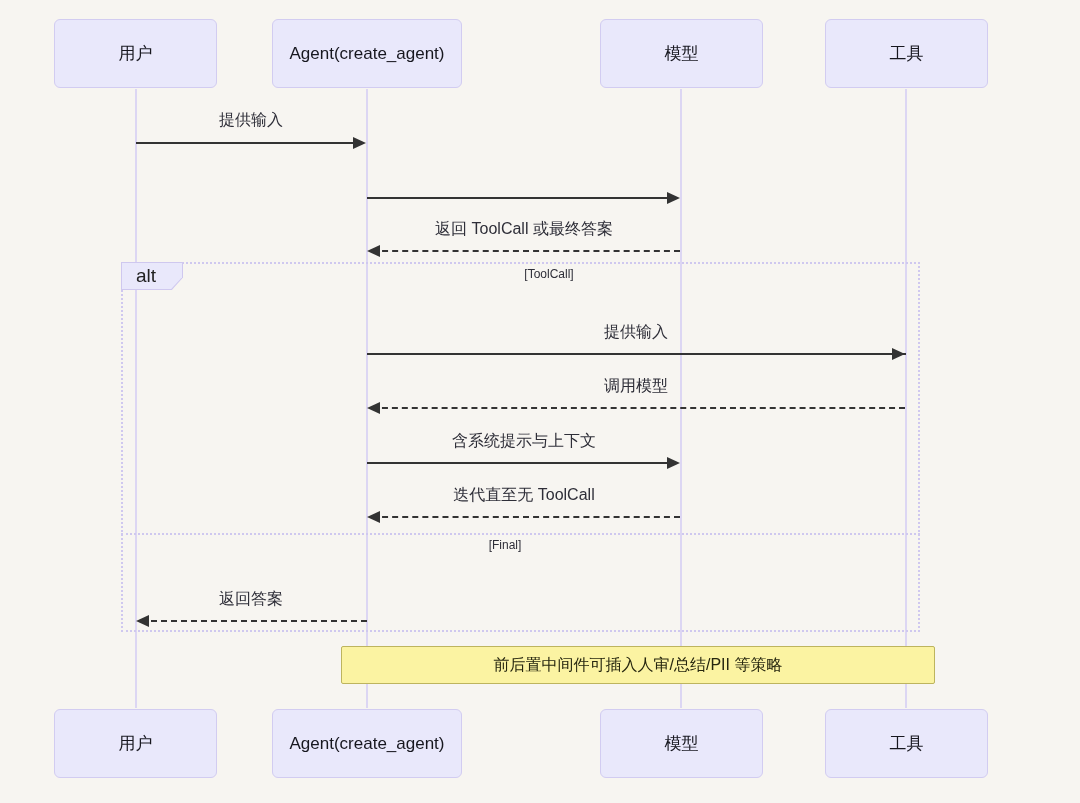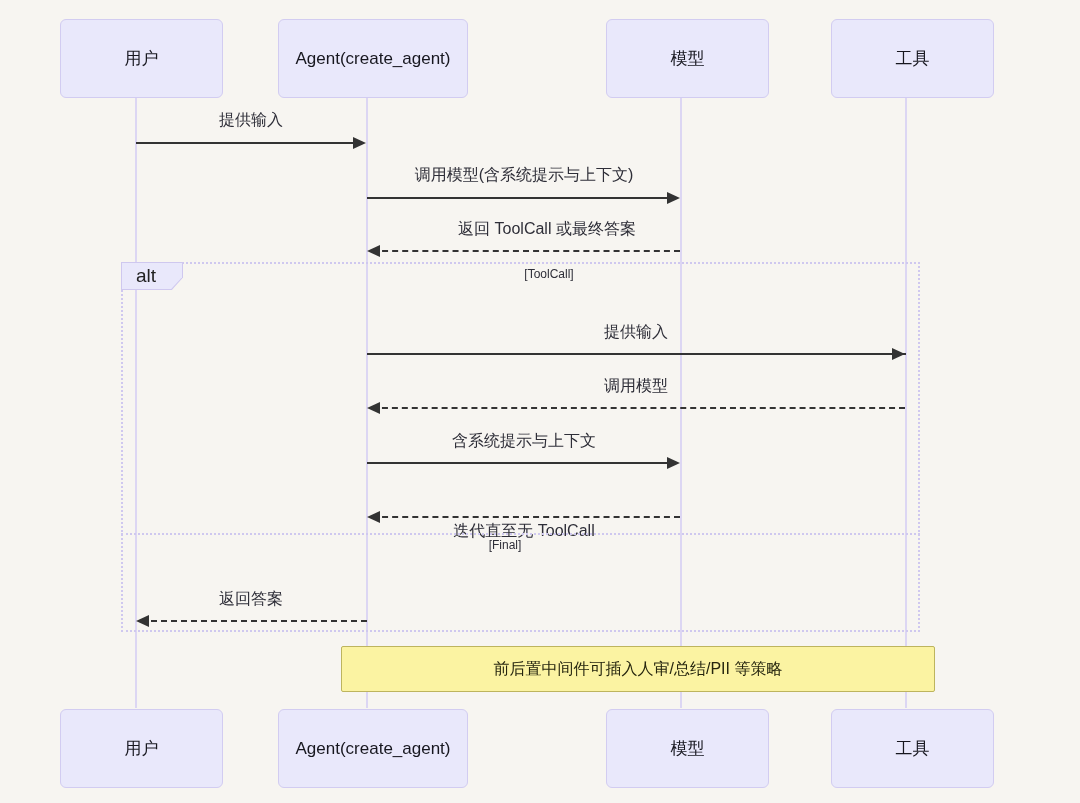--- a/index.html
+++ b/index.html
@@ -2,23 +2,23 @@
 <html><head>
 <meta charset="utf-8">
 <style>
   html,body{margin:0;padding:0;background:#f7f5f1;}
   .stage{
     position:relative;width:1080px;height:803px;background:#f7f5f1;
     font-family:"Liberation Sans","DejaVu Sans",sans-serif;
     color:#2a2a33;overflow:hidden;
   }
   .pbox{
-    position:absolute;height:79px;background:#e9e8fb;border:1px solid #d2ccf1;
+    position:absolute;height:69px;background:#e9e8fb;border:1px solid #d2ccf1;
     border-radius:6px;display:flex;align-items:center;justify-content:center;
-    font-size:17px;font-weight:500;color:#17171f;box-sizing:border-box;margin-left:6px;
+    font-size:17px;font-weight:500;color:#17171f;box-sizing:border-box;
   }
   .lifeline{position:absolute;top:89px;height:619px;width:2px;background:#dcd6f3;}
   .msg-label{
     position:absolute;transform:translateX(-50%);white-space:nowrap;
     font-size:16px;font-weight:400;color:#2e2e38;
   }
   .arrow{position:absolute;height:0;}
   .arrow.solid{border-top:2px solid #333;}
   .arrow.dashed{border-top:2px dashed #333;}
   .head{position:absolute;width:0;height:0;border-top:6px solid transparent;border-bottom:6px solid transparent;}
@@ -37,21 +37,21 @@
     clip-path:polygon(0 0,100% 0,100% 55%,82% 100%,0 100%);
     display:flex;align-items:center;padding-left:14px;box-sizing:border-box;
     font-size:19px;color:#222;
   }
   .section-label{
     position:absolute;transform:translateX(-50%);white-space:nowrap;
     font-size:12px;font-weight:500;color:#2e2e38;
   }
   .divider{position:absolute;left:121px;top:533px;width:799px;height:0;border-top:2px dotted #cfc8ef;}
   .note{
-    position:absolute;left:341px;top:646px;width:594px;height:46px;
+    position:absolute;left:341px;top:646px;width:594px;height:38px;
     background:#fbf3a2;border:1.5px solid #bdb45e;border-radius:2px;
     display:flex;align-items:center;justify-content:center;
     font-size:16px;font-weight:500;color:#26260f;box-sizing:border-box;
   }
 </style>
 </head>
 <body>
 
 <div class="stage">
 
@@ -70,25 +70,24 @@
       <span>模型</span>
     </div>
   <div class="pbox" style="left:825px;top:19px;width:163px;">
       <span>工具</span>
     </div>
 
   <div class="msg-label" style="left:251px;top:110px;font-family:Liberation Mono, monospace;">提供输入</div>
   <div class="arrow solid" style="left:136px;top:142px;width:225px;"></div>
   <div class="head right" style="left:353px;top:137px;"></div>
 
-  <div class="msg-label" style="left:524px;top:165px;">调用模型(含系统提示与上下文)</div>
   <div class="arrow solid" style="left:367px;top:197px;width:308px;"></div>
   <div class="head right" style="left:667px;top:192px;"></div>
 
-  <div class="msg-label" style="left:524px;top:219px;margin-left:23px;">返回 ToolCall 或最终答案</div>
+  <div class="msg-label" style="left:524px;top:219px;">返回 ToolCall 或最终答案</div>
   <div class="arrow dashed" style="left:372px;top:250px;width:308px;"></div>
   <div class="head left" style="left:367px;top:245px;"></div>
 
   <div class="alt-frame"></div>
   <div class="alt-tag">
     <div class="alt-tag-inner">alt</div>
   </div>
   <div class="section-label" style="left:549px;top:267px;">[ToolCall]</div>
 
   <div class="msg-label" style="left:636px;top:322px;">提供输入</div>
@@ -96,21 +95,21 @@
   <div class="head right" style="left:892px;top:348px;"></div>
 
   <div class="msg-label" style="left:636px;top:376px;">调用模型</div>
   <div class="arrow dashed" style="left:372px;top:407px;width:533px;"></div>
   <div class="head left" style="left:367px;top:402px;"></div>
 
   <div class="msg-label" style="left:524px;top:431px;">含系统提示与上下文</div>
   <div class="arrow solid" style="left:367px;top:462px;width:308px;"></div>
   <div class="head right" style="left:667px;top:457px;"></div>
 
-  <div class="msg-label" style="left:524px;top:485px;margin-top:36px;">迭代直至无 ToolCall</div>
+  <div class="msg-label" style="left:524px;top:485px;">迭代直至无 ToolCall</div>
   <div class="arrow dashed" style="left:372px;top:516px;width:308px;"></div>
   <div class="head left" style="left:367px;top:511px;"></div>
 
   <div class="divider"></div>
   <div class="section-label" style="left:505px;top:538px;">[Final]</div>
 
   <div class="msg-label" style="left:251px;top:589px;">返回答案</div>
   <div class="arrow dashed" style="left:141px;top:620px;width:226px;"></div>
   <div class="head left" style="left:136px;top:615px;"></div>
 

